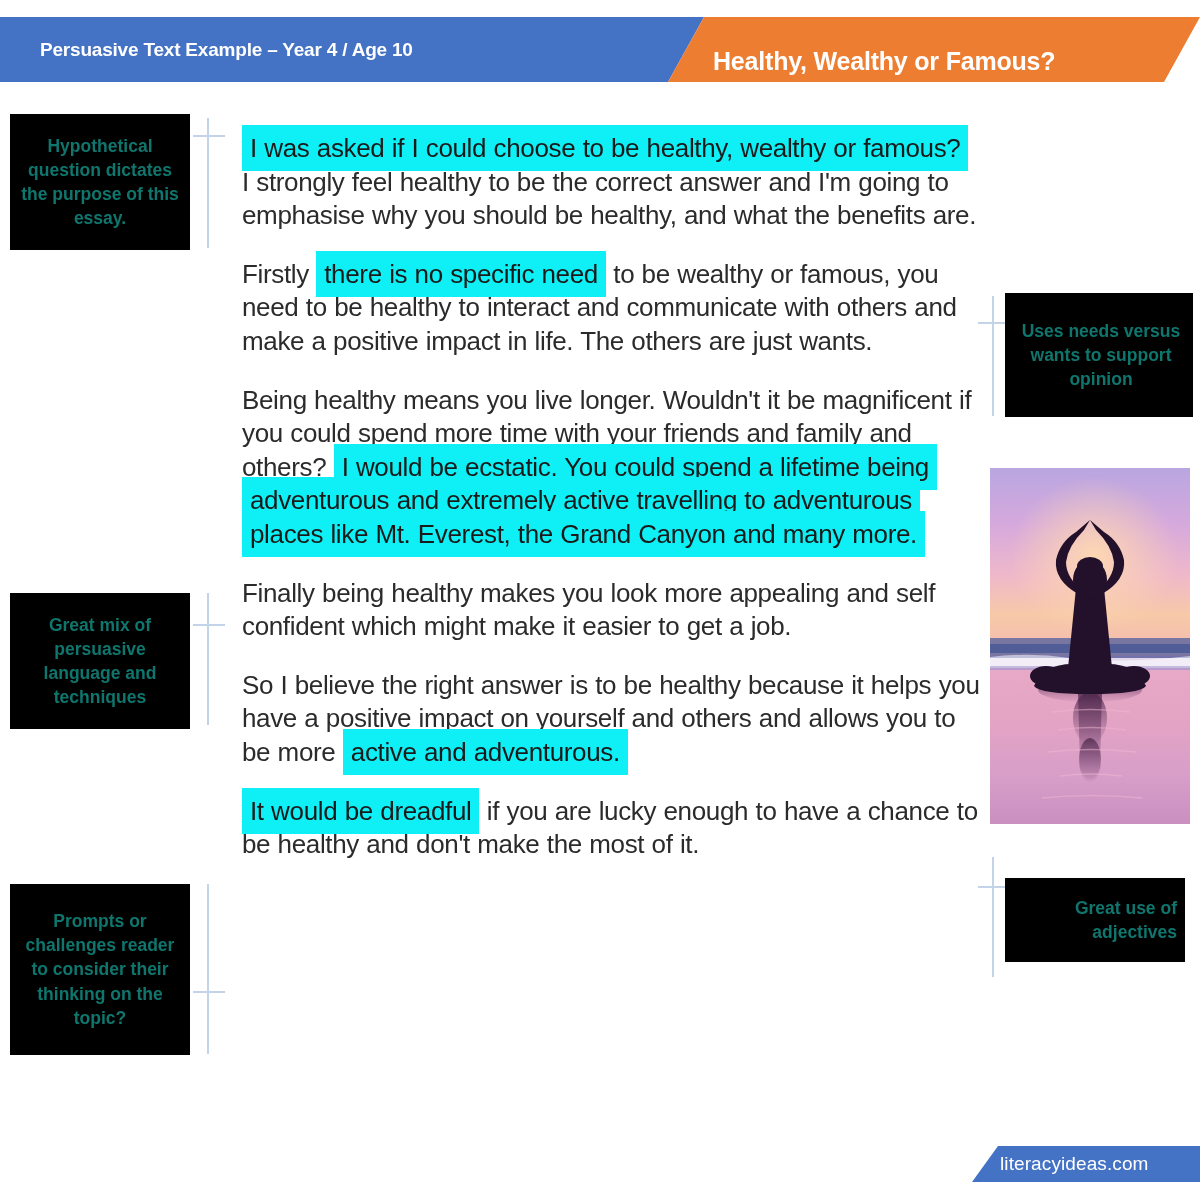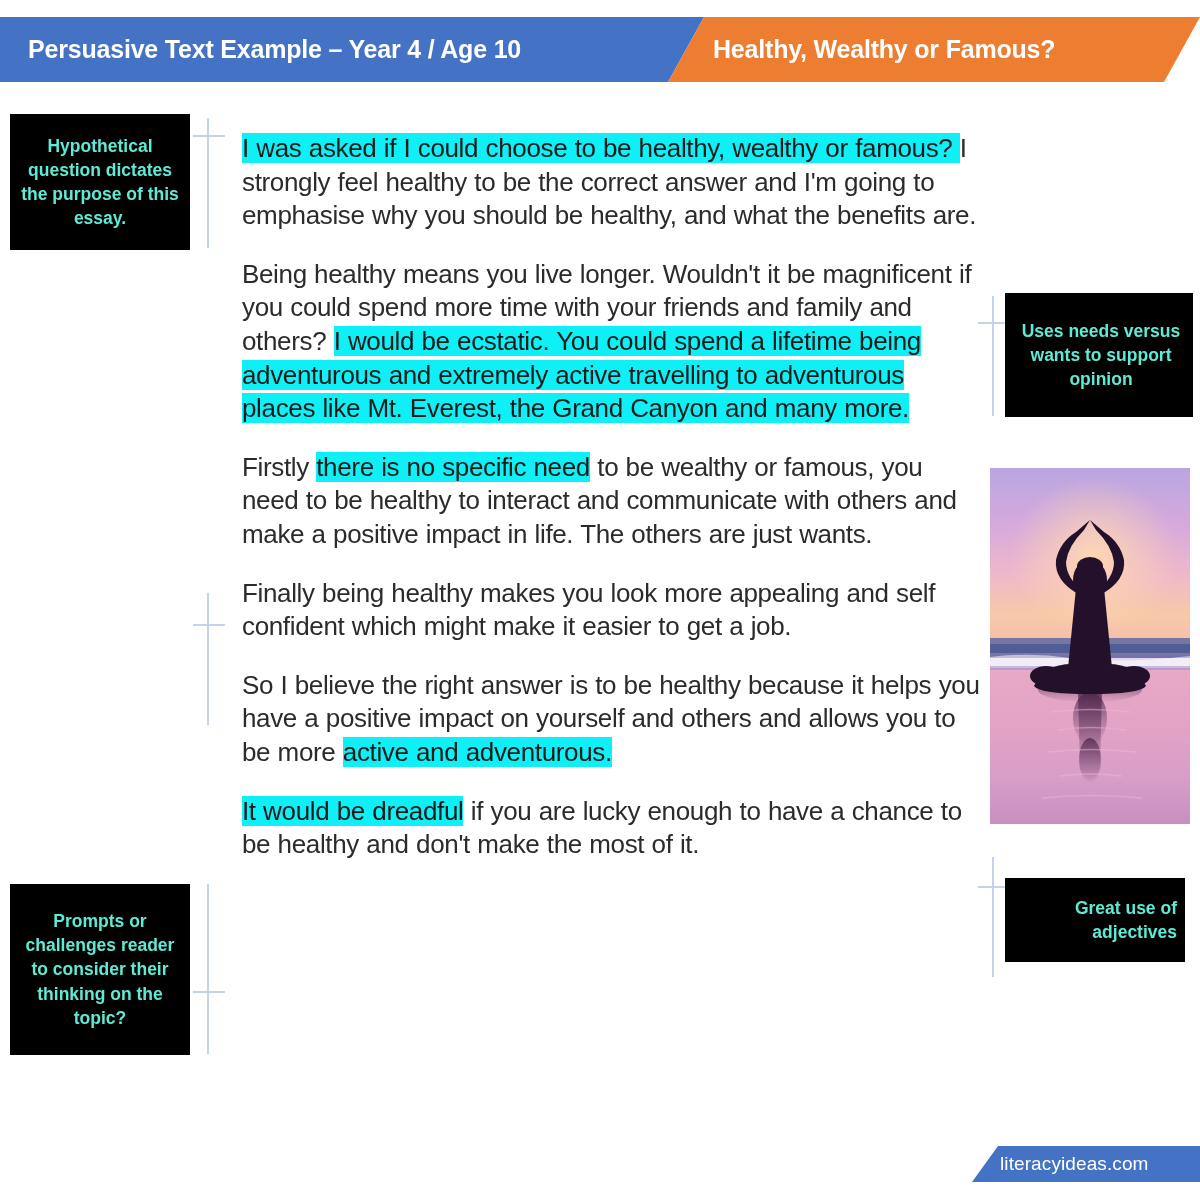--- a/index.html
+++ b/index.html
@@ -42,49 +42,49 @@
     position: absolute;
     left: 664px; top: 0;
     width: 536px;
     height: 65px;
     background: #ed7d31;
     clip-path: polygon(40px 0, 536px 0, 500px 65px, 4px 65px);
   }
 
   .band-blue-text {
     position: absolute;
-    left: 28px;
+    left: 40px;
     top: 0;
+    height: 65px;
+    line-height: 65px;
+    color: #ffffff;
+    font-size: 19px;
+    font-weight: bold;
+    letter-spacing: -0.2px;
+    white-space: nowrap;
+  }
+
+  .band-orange-text {
+    position: absolute;
+    left: 713px;
+    top: 12px;
     height: 65px;
     line-height: 65px;
     color: #ffffff;
     font-size: 25px;
     font-weight: bold;
     letter-spacing: -0.2px;
     white-space: nowrap;
   }
 
-  .band-orange-text {
-    position: absolute;
-    left: 713px;
-    top: 0;
-    height: 65px;
-    line-height: 65px;
-    color: #ffffff;
-    font-size: 25px;
-    font-weight: bold;
-    letter-spacing: -0.2px;
-    white-space: nowrap;
-  }
-
   
   .callout {
     position: absolute;
     background: #000000;
-    color: #5eead4;
+    color: #0f766e;
     font-family: "Liberation Sans", sans-serif;
     font-size: 17.5px;
     font-weight: bold;
     line-height: 1.38;
     text-align: center;
     display: flex;
     align-items: center;
     justify-content: center;
     padding: 6px 8px;
   }
@@ -143,21 +143,21 @@
     letter-spacing: -0.35px;
     margin: 0 0 25px 0;
     word-spacing: 0.5px;
   }
 
   .para:last-child { margin-bottom: 16px; }
 
   mark.hl {
     background: #0ff0f6;
     color: #1a1a1a;
-    padding: 0;
+    padding: 8px;
     box-decoration-break: clone;
     -webkit-box-decoration-break: clone;
   }
 
   
   .photo {
     position: absolute;
     left: 990px;
     top: 468px;
     width: 200px;
@@ -208,31 +208,32 @@
   <div class="conn-tick" id="conn-t-left-2"></div>
   <div class="conn-vline" id="conn-v-left-3"></div>
   <div class="conn-tick" id="conn-t-left-3"></div>
   <div class="conn-vline" id="conn-v-right-1"></div>
   <div class="conn-tick" id="conn-t-right-1"></div>
   <div class="conn-vline" id="conn-v-right-2"></div>
   <div class="conn-tick" id="conn-t-right-2"></div>
 
   <div class="callout" id="callout-hypothetical">Hypothetical question dictates the purpose of this essay.</div>
 
+  <div class="callout" id="callout-mix">Great mix of persuasive language and techniques</div>
 
   <div class="callout" id="callout-prompts">Prompts or challenges reader to consider their thinking on the topic?</div>
 
   <div class="callout" id="callout-needs">Uses needs versus wants to support opinion</div>
 
   <div class="callout" id="callout-adjectives">Great use of adjectives</div>
 
   <div class="body-col">
     <p class="para"><mark class="hl">I was asked if I could choose to be healthy, wealthy or famous? </mark><span> I strongly feel healthy to be the correct answer and I'm going to emphasise why you should be healthy, and what the benefits are.</span></p>
+    <p class="para"><span>Firstly </span><mark class="hl">there is no specific need</mark><span> to be wealthy or famous, you need to be healthy to interact and communicate with others and make a positive impact in life.  The others are just wants.</span></p>
     <p class="para"><span>Being healthy means you live longer. Wouldn't it be magnificent if you could spend more time with your friends and family and others? </span><mark class="hl">I would be ecstatic. You could spend a lifetime being adventurous and extremely active travelling to  adventurous places like Mt. Everest, the Grand Canyon and many more.</mark></p>
-    <p class="para"><span>Firstly </span><mark class="hl">there is no specific need</mark><span> to be wealthy or famous, you need to be healthy to interact and communicate with others and make a positive impact in life.  The others are just wants.</span></p>
     <p class="para"><span>Finally being healthy makes you look more appealing and self confident which might make it easier to get a job.</span></p>
     <p class="para"><span>So I believe the right answer is to be healthy because it helps you have a positive impact on yourself and others and allows you to be more </span><mark class="hl">active and adventurous.</mark></p>
     <p class="para"><mark class="hl">It would be dreadful</mark><span> if you are lucky enough to have a chance to be healthy and don't make the most of it.</span></p>
   </div>
 
   <div class="photo">
     <svg viewBox="0 0 200 356" preserveAspectRatio="none" aria-hidden="true">
       <defs>
         <linearGradient id="sky" x1="0" y1="0" x2="0" y2="1">
           <stop offset="0%" stop-color="#b9a6e0"></stop>

